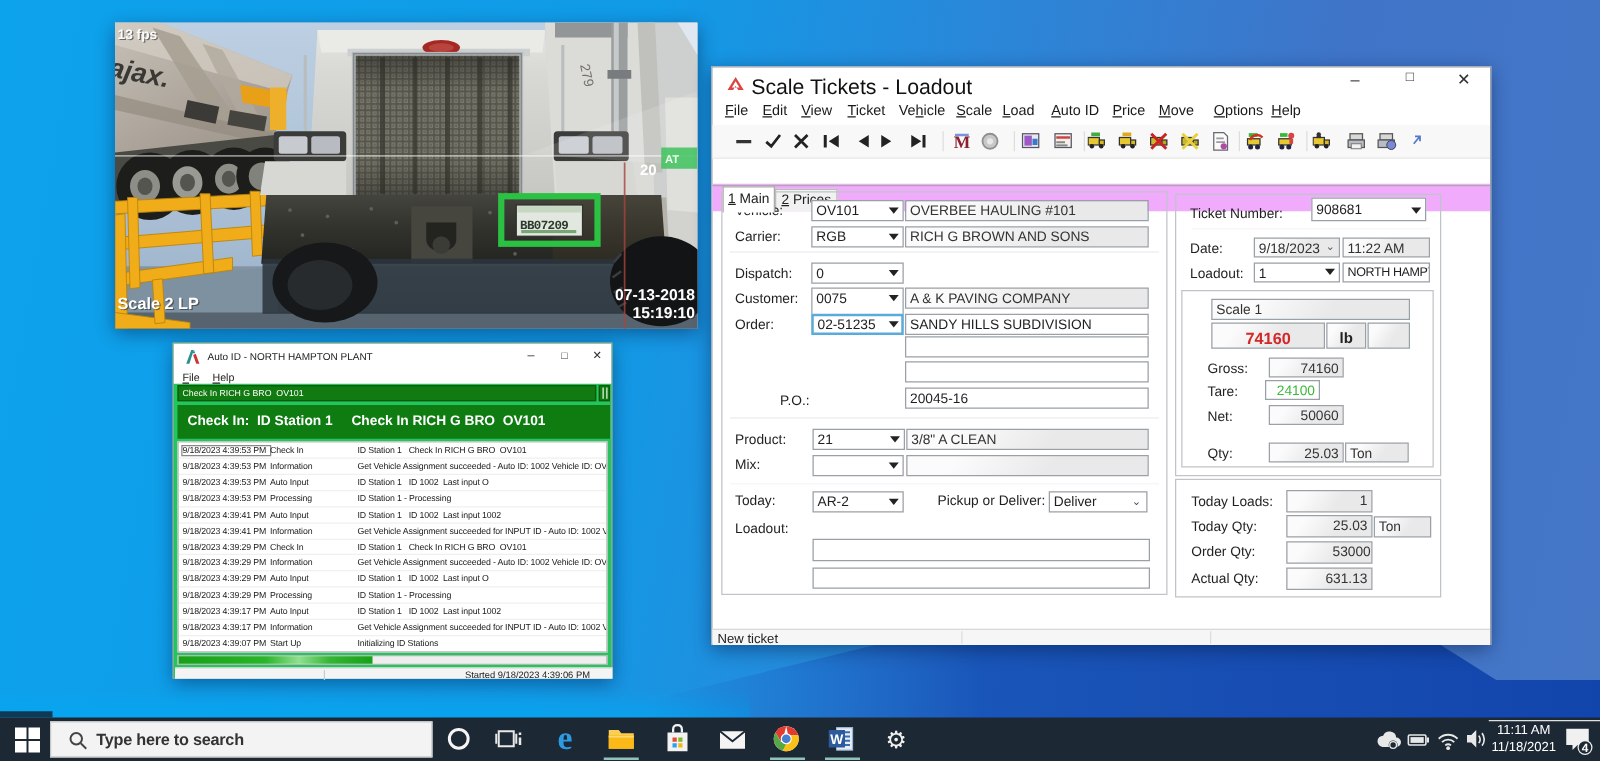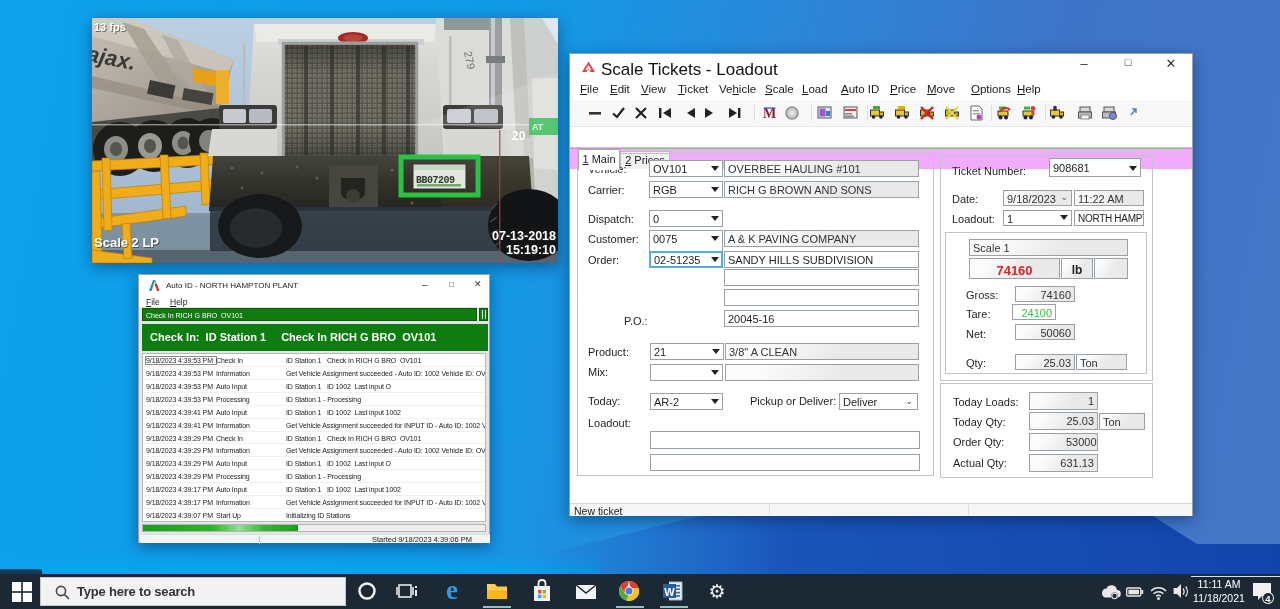--- a/index.html
+++ b/index.html
@@ -36,21 +36,21 @@
 .cmb .ar { position:absolute; right:3px; top:5px; width:0; height:0; border-left:4px solid transparent; border-right:4px solid transparent; border-top:5px solid #222; }
 .cmb .ch { position:absolute; right:4px; top:2px; font-size:9px; color:#444; }
 .sep { position:absolute; height:1px; background:#d4d4d4; border-bottom:1px solid #fcfcfc; }
 .vright { text-align:right; }
 #scale .sbar { position:absolute; left:0; top:449px; width:622px; height:13px; background:#f6f6f6; border-top:1px solid #d8d8d8; font-size:10.5px; }
 #scale .sdiv { position:absolute; top:451px; width:1px; height:10px; background:#ddd; }
 .ticon { position:absolute; top:51px; }
 .tsep { position:absolute; top:51px; width:1px; height:16px; background:#ddd; }
 
 
-#autoid { border:1px solid #9aa2aa; font-size:9px; background:#e5e5e5; }
+#autoid { border:1px solid #9aa2aa; font-size:9px; background:#22c55e; }
 #autoid .tb { position:absolute; left:0; top:0; width:350px; height:32px; background:#fff; }
 .arow { height:12.93px; white-space:nowrap; overflow:hidden; border-bottom:1px solid #f0f0f0; font-size:7px; color:#1a1a1a; padding-top:3px; letter-spacing:-0.1px; }
 .arow .c1 { display:inline-block; width:70px; margin-left:3px; }
 .arow .c2 { display:inline-block; width:70px; }
 .arow .c3 { }
 </style>
 </head>
 <body>
 <div id="desk"></div>
 <svg id="wedge" width="1280" height="609" viewBox="0 0 1280 609">

